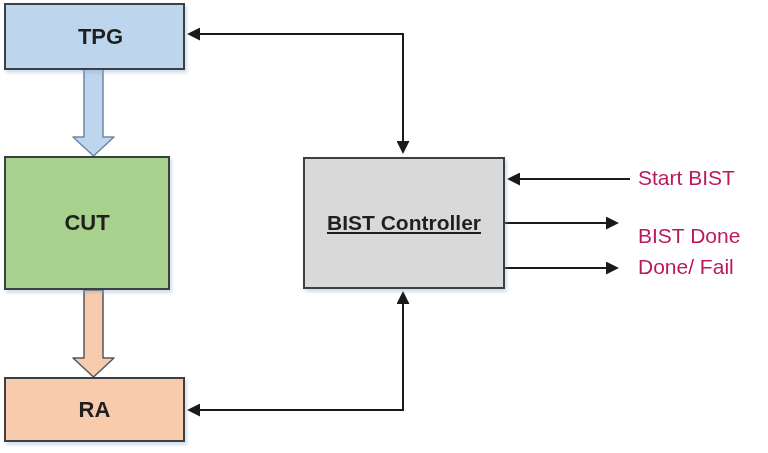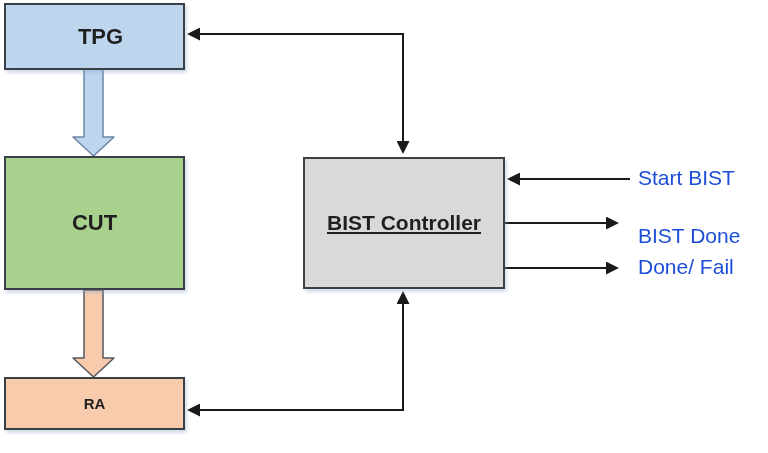--- a/index.html
+++ b/index.html
@@ -27,29 +27,29 @@
     box-sizing: border-box;
     border: 2px solid #3b3f46;
     display: flex;
     align-items: center;
     justify-content: center;
     font-weight: 700;
     color: #1f1f1f;
     box-shadow: 2px 3px 3px rgba(140, 170, 205, 0.38);
   }
   .block-tpg   { left: 4px;   top: 3px;   width: 181px; height: 67px;  font-size: 22px; padding-left: 12px; }
-  .block-cut   { left: 4px;   top: 156px; width: 181px; height: 134px; font-size: 22px; }
-  .block-ra    { left: 4px;   top: 377px; width: 181px; height: 53px;  font-size: 15px; }
+  .block-cut   { left: 4px;   top: 156px; width: 166px; height: 134px; font-size: 22px; }
+  .block-ra    { left: 4px;   top: 377px; width: 181px; height: 65px;  font-size: 22px; }
   .block-ctrl  { left: 303px; top: 157px; width: 202px; height: 132px; font-size: 21px; text-decoration: underline; }
   .signal-label {
     position: absolute;
     left: 638px;
     transform: translateY(-50%);
     font-size: 21px;
-    color: #1d4ed8;
+    color: #be185d;
     white-space: nowrap;
   }
   .signal-start { top: 178px; }
   .signal-done  { top: 236px; text-align: right; }
   .signal-pass  { top: 267px; }
   .wire {
     fill: none;
     stroke-width: 2px;
   }
   .arrowhead { fill: #1a1a1a; }

